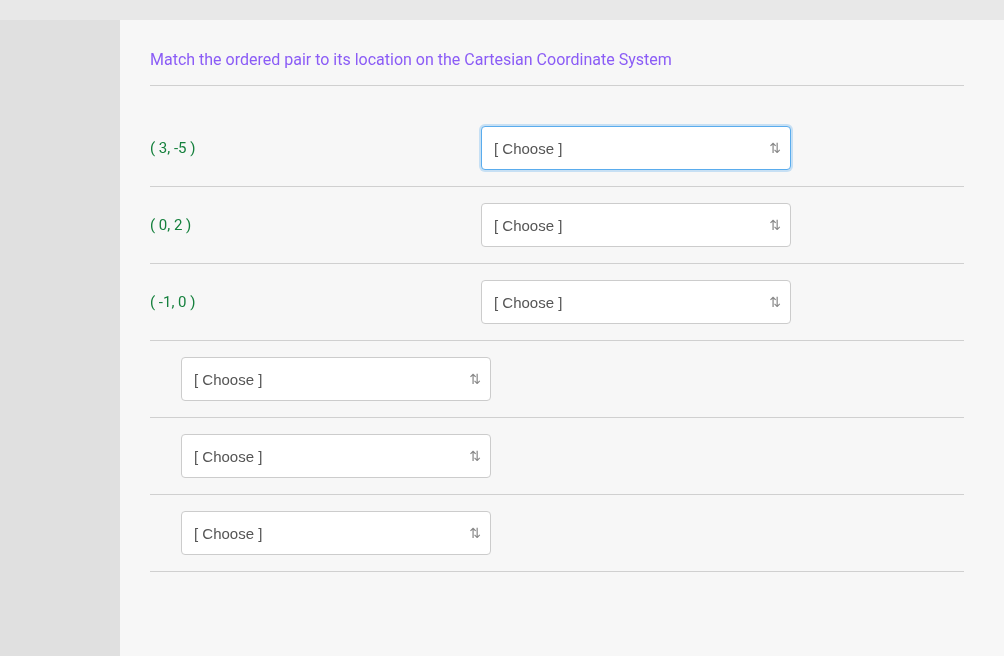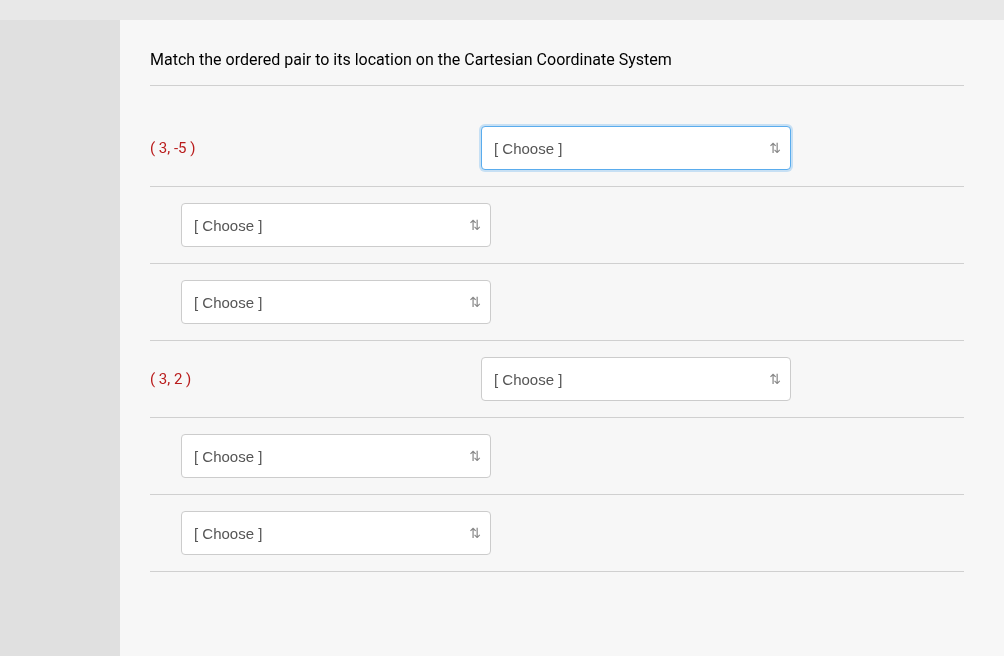--- a/index.html
+++ b/index.html
@@ -32,38 +32,38 @@
     }
 
     .main-content {
       flex: 1;
       background-color: #f7f7f7;
       padding: 30px 40px 30px 30px;
     }
 
     .question-title {
       font-size: 16px;
-      color: #000000;
+      color: #8b5cf6;
       margin-bottom: 24px;
       font-weight: 400;
       padding-bottom: 16px;
       border-bottom: 1px solid #d0d0d0;
     }
 
     .match-row {
       display: flex;
       align-items: center;
       padding: 16px 0;
       border-bottom: 1px solid #d0d0d0;
     }
 
     .pair-label {
       width: 300px;
       font-size: 15px;
-      color: #b91c1c;
+      color: #15803d;
       font-weight: 400;
     }
 
     .dropdown-container {
       flex: 1;
       display: flex;
       align-items: flex-start;
       justify-content: flex-start;
       padding-left: 31px;
     }
@@ -114,31 +114,32 @@
     <div class="question-title">Match the ordered pair to its location on the Cartesian Coordinate System</div>
 
     <div id="rows-container">
     <div class="match-row">
           <div class="pair-label">( 3, -5 )</div>
           <div class="dropdown-container">
             <div class="dropdown-wrapper"><select class="dropdown-select active-focus"><option value="">[ Choose ]</option><option value="Quadrant I">Quadrant I</option><option value="Quadrant II">Quadrant II</option><option value="Quadrant III">Quadrant III</option><option value="Quadrant IV">Quadrant IV</option><option value="On the x-axis">On the x-axis</option><option value="On the y-axis">On the y-axis</option><option value="Origin">Origin</option></select><span class="chevron-icon">⇅</span></div>
           </div>
         </div>
         <div class="match-row">
+          <div class="pair-label">( 0, 2 )</div>
           <div class="dropdown-container">
             <div class="dropdown-wrapper"><select class="dropdown-select"><option value="">[ Choose ]</option><option value="Quadrant I">Quadrant I</option><option value="Quadrant II">Quadrant II</option><option value="Quadrant III">Quadrant III</option><option value="Quadrant IV">Quadrant IV</option><option value="On the x-axis">On the x-axis</option><option value="On the y-axis">On the y-axis</option><option value="Origin">Origin</option></select><span class="chevron-icon">⇅</span></div>
           </div>
         </div>
         <div class="match-row">
+          <div class="pair-label">( -1, 0 )</div>
           <div class="dropdown-container">
             <div class="dropdown-wrapper"><select class="dropdown-select"><option value="">[ Choose ]</option><option value="Quadrant I">Quadrant I</option><option value="Quadrant II">Quadrant II</option><option value="Quadrant III">Quadrant III</option><option value="Quadrant IV">Quadrant IV</option><option value="On the x-axis">On the x-axis</option><option value="On the y-axis">On the y-axis</option><option value="Origin">Origin</option></select><span class="chevron-icon">⇅</span></div>
           </div>
         </div>
         <div class="match-row">
-          <div class="pair-label">( 3, 2 )</div>
           <div class="dropdown-container">
             <div class="dropdown-wrapper"><select class="dropdown-select"><option value="">[ Choose ]</option><option value="Quadrant I">Quadrant I</option><option value="Quadrant II">Quadrant II</option><option value="Quadrant III">Quadrant III</option><option value="Quadrant IV">Quadrant IV</option><option value="On the x-axis">On the x-axis</option><option value="On the y-axis">On the y-axis</option><option value="Origin">Origin</option></select><span class="chevron-icon">⇅</span></div>
           </div>
         </div>
         <div class="match-row">
           <div class="dropdown-container">
             <div class="dropdown-wrapper"><select class="dropdown-select"><option value="">[ Choose ]</option><option value="Quadrant I">Quadrant I</option><option value="Quadrant II">Quadrant II</option><option value="Quadrant III">Quadrant III</option><option value="Quadrant IV">Quadrant IV</option><option value="On the x-axis">On the x-axis</option><option value="On the y-axis">On the y-axis</option><option value="Origin">Origin</option></select><span class="chevron-icon">⇅</span></div>
           </div>
         </div>
         <div class="match-row">

